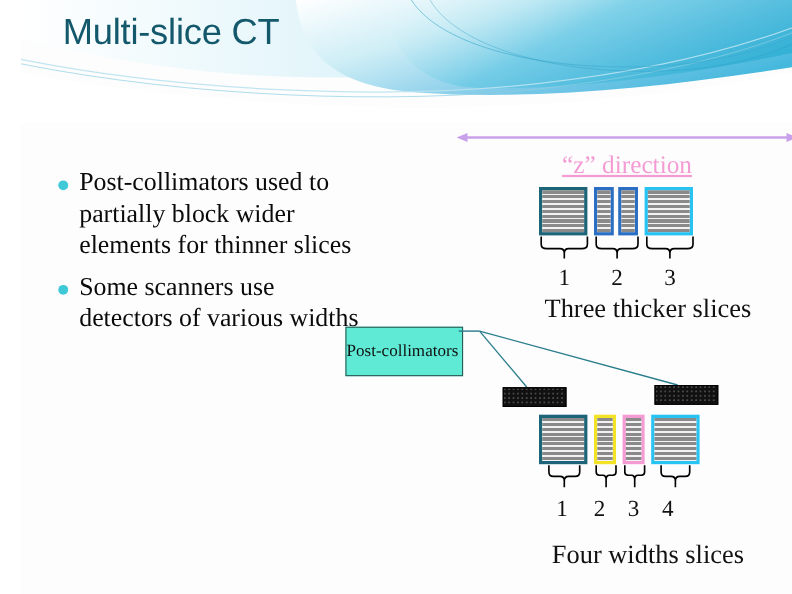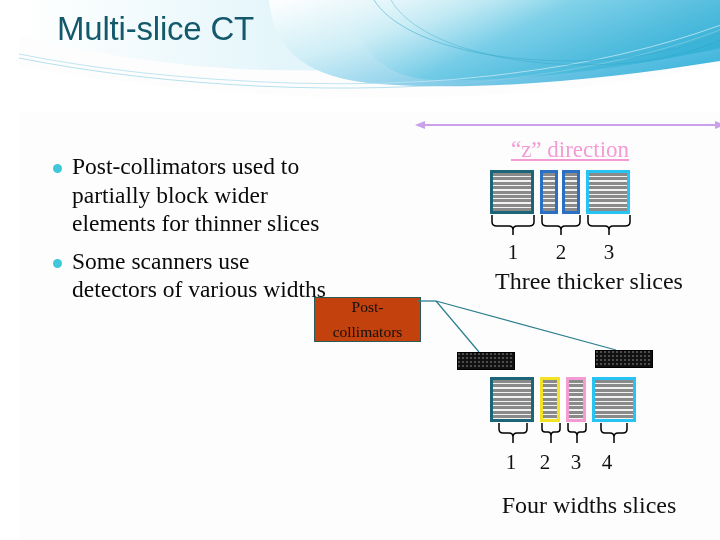--- a/index.html
+++ b/index.html
@@ -70,22 +70,22 @@
 
   
   .caption{
     position:absolute;text-align:center;
     font-family:"Liberation Serif", serif;font-size:24px;color:#111;
   }
 
   
   #pc-box{
     position:absolute;left:295px;top:297px;width:107px;height:45px;
-    background:#c2410c;border:1.3px solid #2a5b55;box-sizing:border-box;
-    display:flex;flex-direction:column;align-items:center;justify-content:space-between;
+    background:#5eead4;border:1.3px solid #2a5b55;box-sizing:border-box;
+    display:flex;flex-direction:row;align-items:center;justify-content:flex-start;
     font-family:"Liberation Serif", serif;font-size:15.5px;color:#111;line-height:18px;
   }
   #leaders{position:absolute;left:290px;top:290px;width:360px;height:100px;}
   #leaders svg{display:block;}
 
   
   .collbar{
     position:absolute;box-sizing:border-box;
     background-color:#111111;
     background-image:

